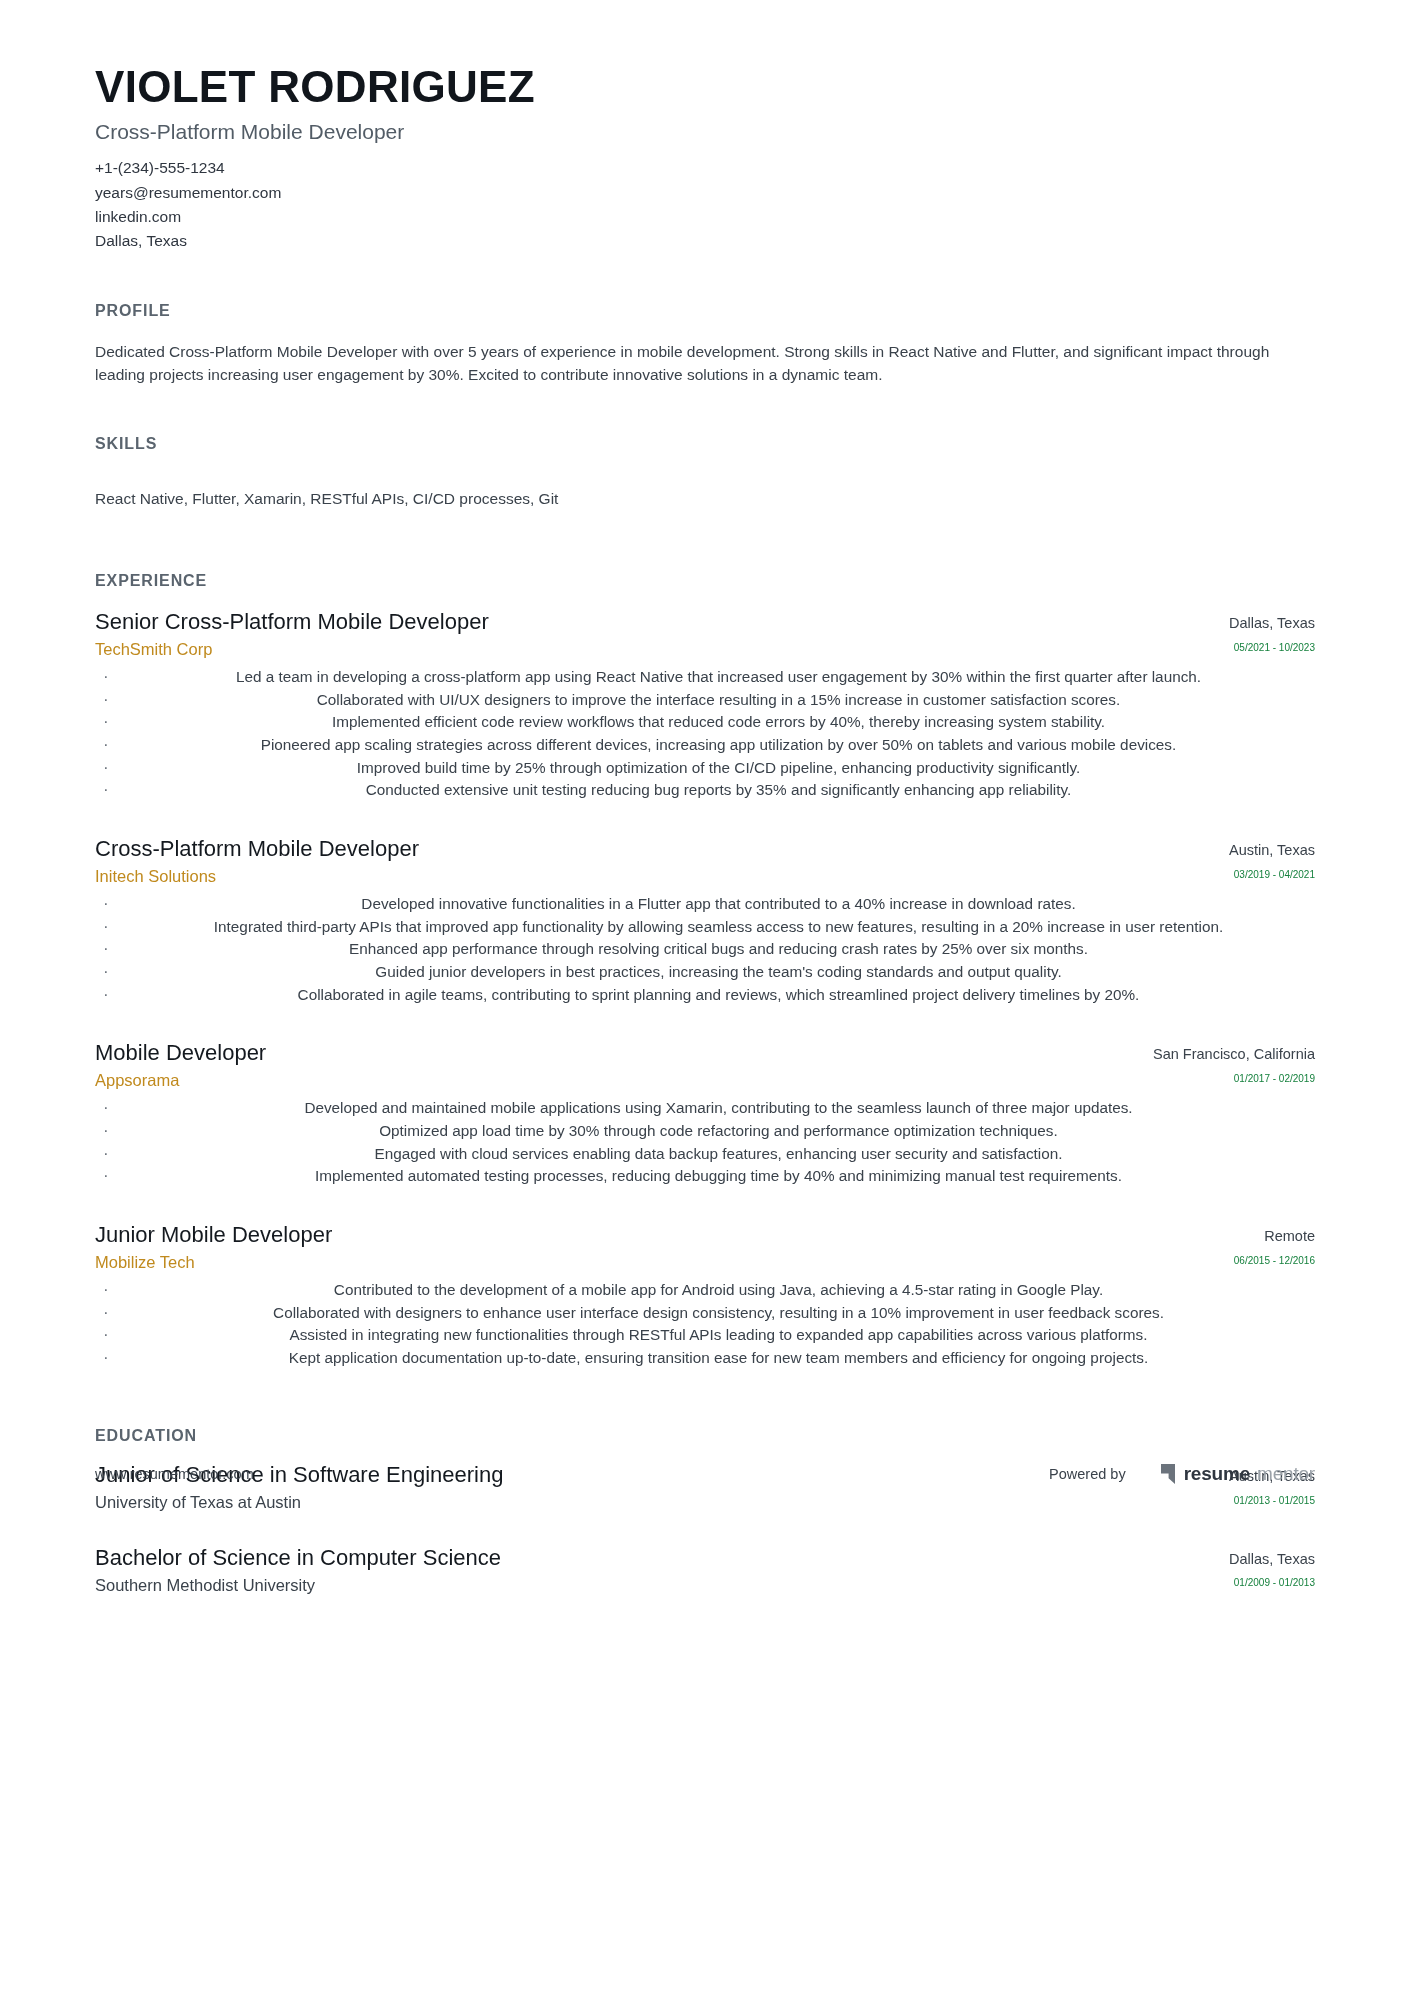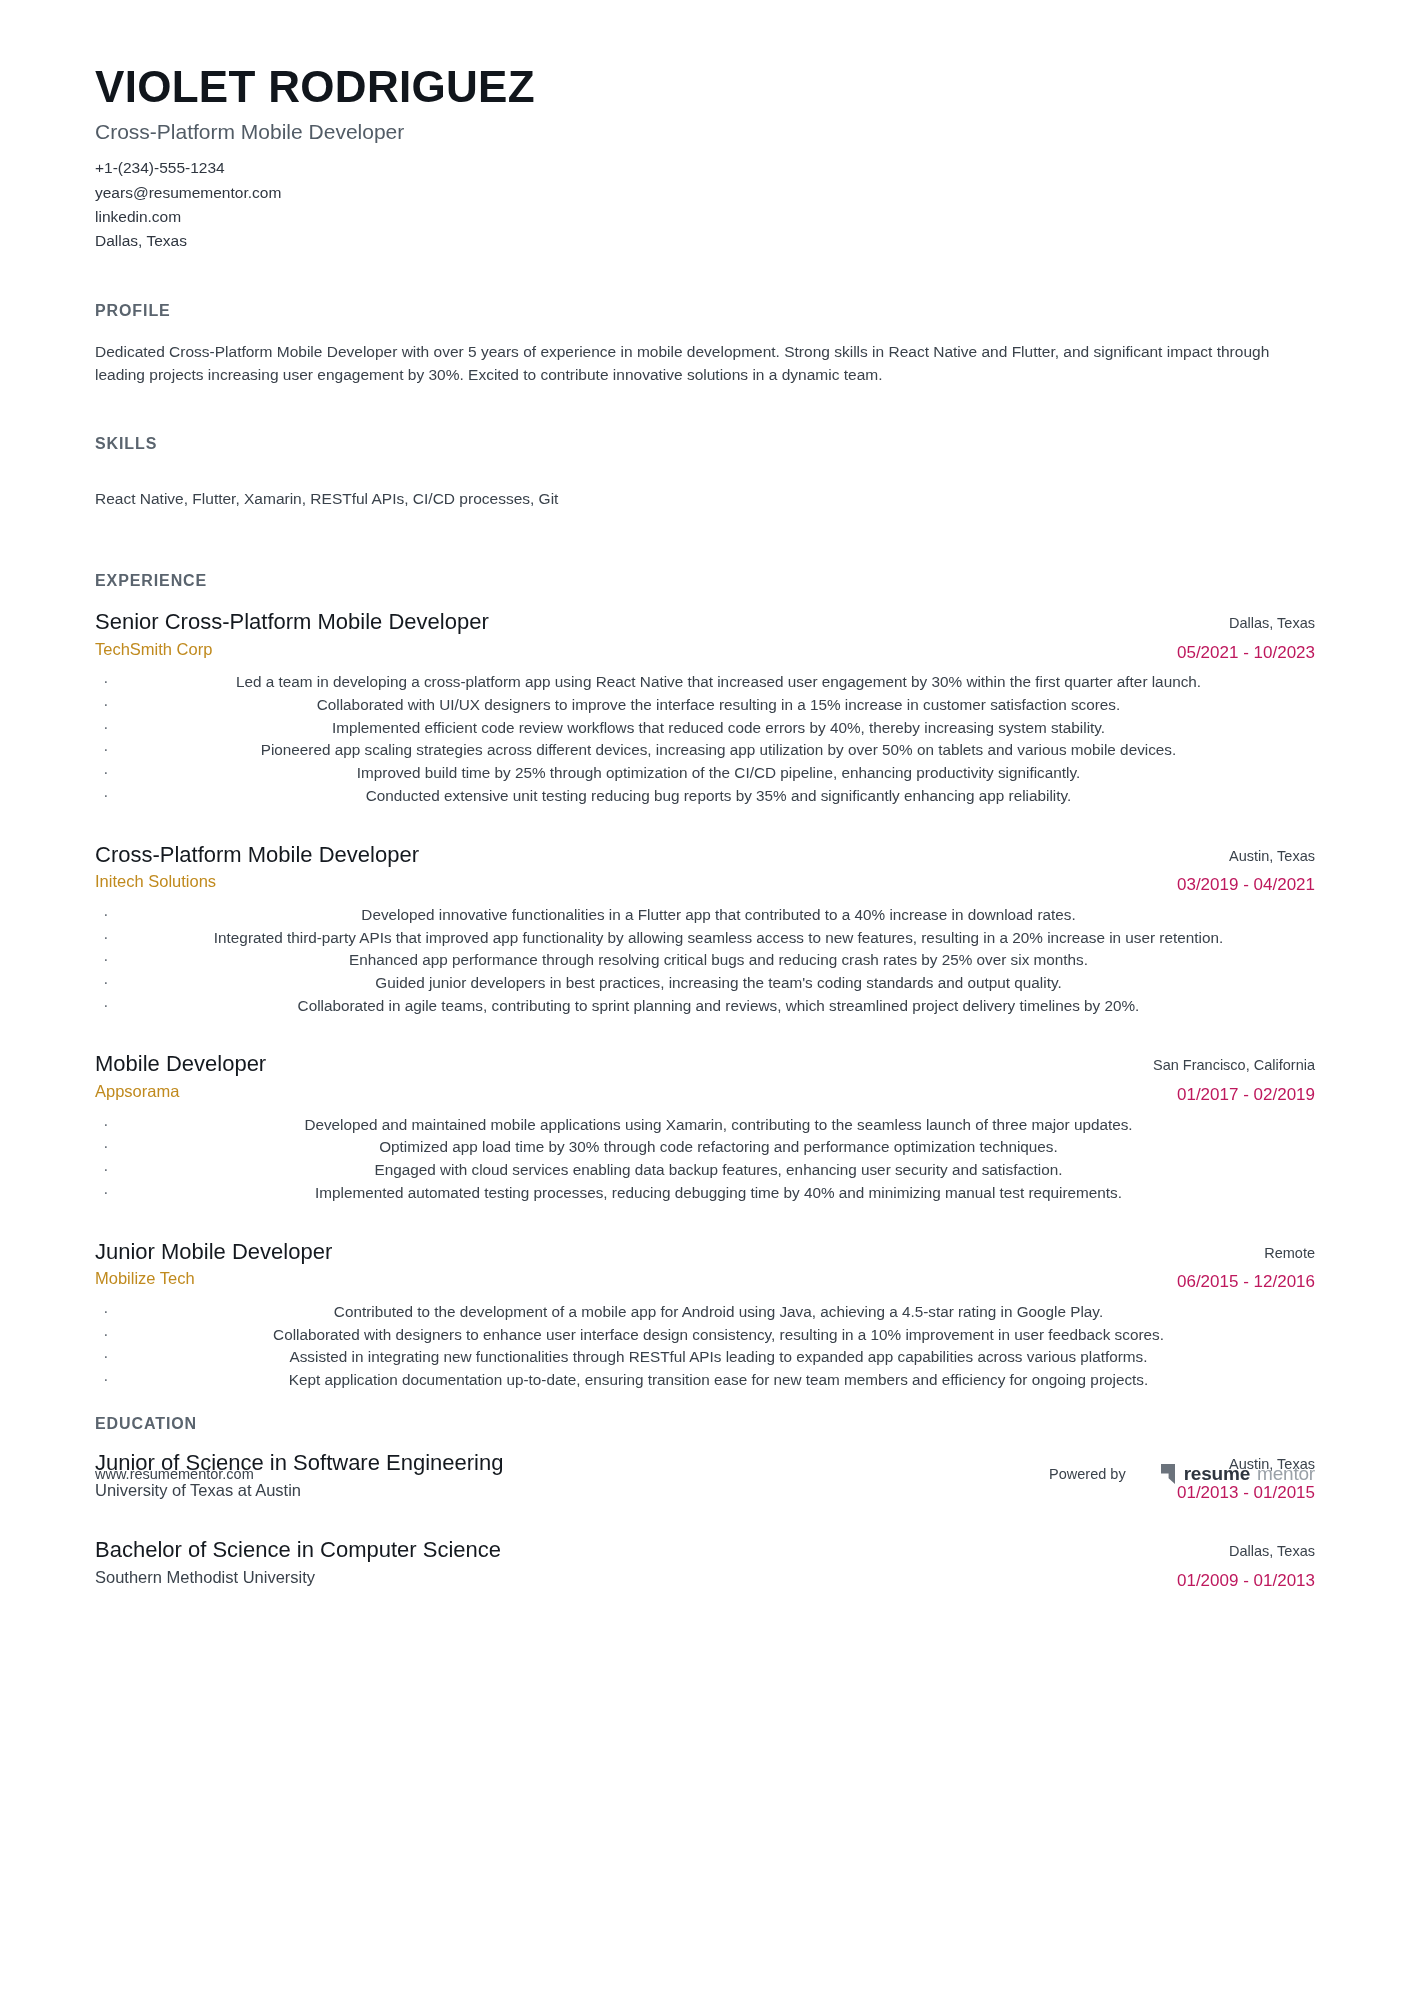--- a/index.html
+++ b/index.html
@@ -112,22 +112,22 @@
     color: #c08a1e;
     line-height: 1.35;
     margin: 2px 0 0 0;
   }
   .entry-location {
     font-size: 14.5px;
     color: #3a424b;
     line-height: 1.5;
   }
   .entry-dates {
-    font-size: 17px;
-    color: #be185d;
+    font-size: 10px;
+    color: #15803d;
     line-height: 1.5;
     margin-top: 5px;
   }
 
   ul.bullets {
     list-style: none;
     margin: 6px 0 0 0;
     padding: 0;
     text-align: center;
   }
@@ -144,21 +144,21 @@
     content: "·";
     position: absolute;
     left: 8px;
     top: -1px;
     color: #6b737c;
     font-size: 17px;
     line-height: 1.42;
   }
 
   
-  #education-section { margin-top: 24px; }
+  #education-section { margin-top: 58px; }
   .edu-entry { margin-top: 16px; }
   .edu-degree {
     font-size: 22px;
     font-weight: 400;
     color: #14191f;
     line-height: 1.25;
     margin: 0;
   }
   .edu-school {
     font-size: 16.5px;

